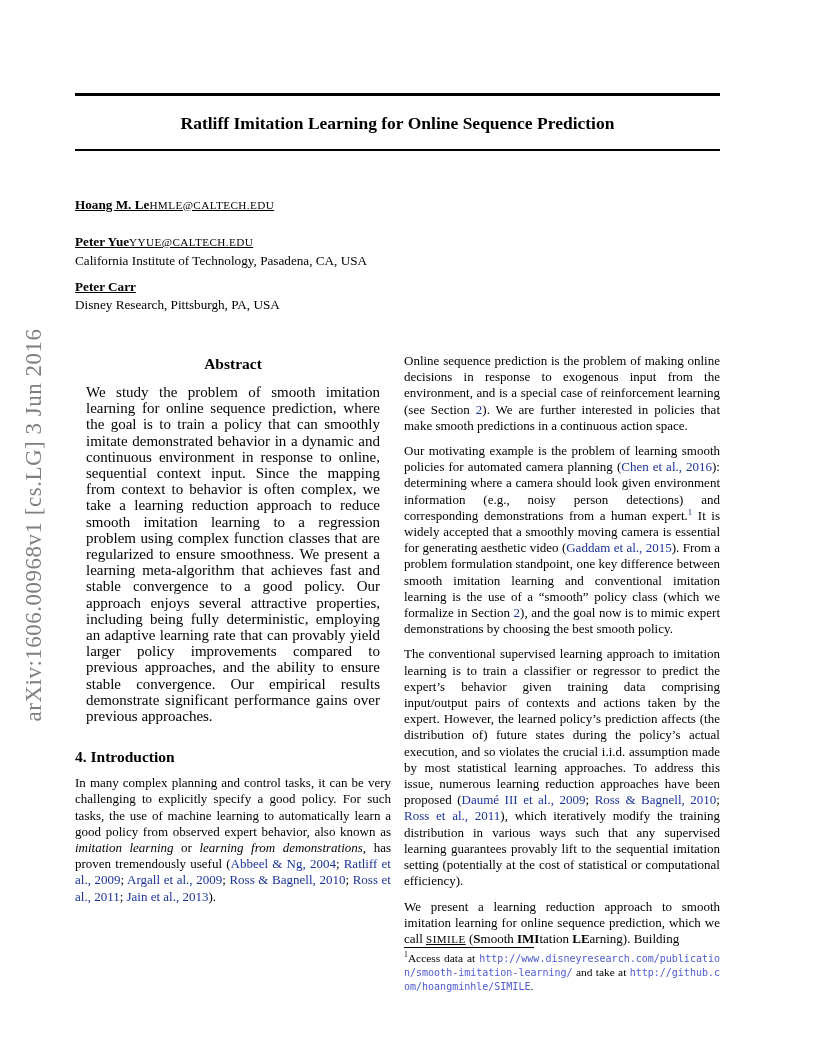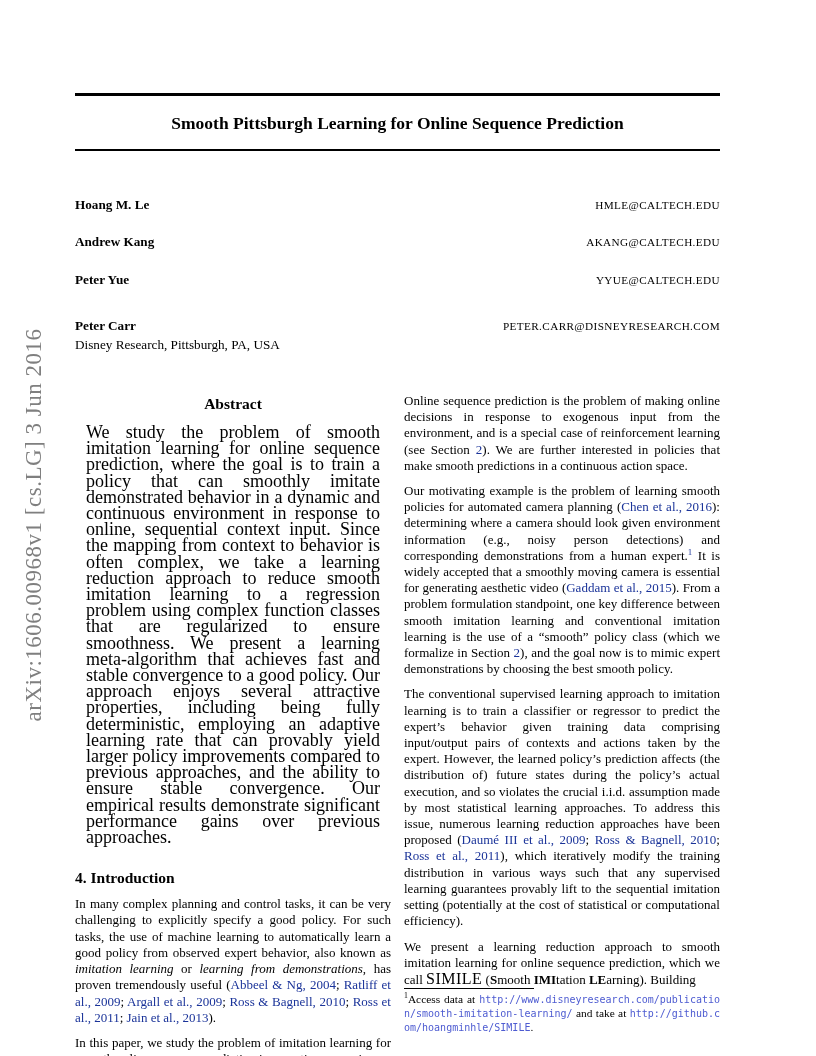--- a/index.html
+++ b/index.html
@@ -34,23 +34,23 @@
   .rule-bottom { height: 1.5px; }
   .paper-title {
     font-size: 17.5px;
     font-weight: bold;
     text-align: center;
     margin: 17px 0 15px 0;
   }
   .authors { margin-top: 26px; }
   .author-row {
     display: flex;
-    justify-content: space-between;
     align-items: baseline;
     line-height: 17.5px;
+    text-decoration: underline;
   }
   .author-name { font-weight: bold; font-size: 13.2px; }
   .author-email {
     font-size: 11.2px;
     letter-spacing: 0.4px;
     margin-top: 20px;
   }
   .affiliation { font-size: 13.2px; line-height: 17.5px; }
   .author-gap { height: 9px; }
   .columns {
@@ -67,21 +67,21 @@
   .abstract-heading {
     font-size: 15.5px;
     font-weight: bold;
     text-align: center;
     margin: 2px 0 11px 0;
   }
   .abstract-text {
     margin: 0;
     padding: 0 11px;
     text-align: justify;
-    font-size: 18px;
+    font-size: 15px;
     line-height: 16.2px;
   }
   .section-heading {
     font-size: 15.5px;
     font-weight: bold;
     margin: 24px 0 9px 0;
   }
   .para {
     margin: 0 0 9px 0;
     text-align: justify;
@@ -102,66 +102,61 @@
   .footnote-text.italic { font-style: italic; }
   .seg-cite { color: #1a3399; }
   .seg-url {
     color: #4d5bd1;
     font-family: "DejaVu Sans Mono", "Liberation Mono", monospace;
     font-size: 10px;
     word-break: break-all;
   }
   .seg-i { font-style: italic; }
   .seg-b { font-weight: bold; }
-  .seg-sc { letter-spacing: 0.5px; font-size: 16px; }
+  .seg-sc { letter-spacing: 0.5px; font-size: 11px; text-decoration: underline; }
   .seg-sup { font-size: 68%; vertical-align: super; line-height: 0; }
   .seg-supcite { font-size: 68%; vertical-align: super; line-height: 0; color: #1a3399; }
 </style>
 </head>
 <body>
 
 <div class="page">
 
   <div class="arxiv-strip">arXiv:1606.00968v1  [cs.LG]  3 Jun 2016</div>
 
   <div class="content">
 
     <hr class="rule rule-top">
-    <div class="paper-title">Smooth Pittsburgh Learning for Online Sequence Prediction</div>
+    <div class="paper-title">Ratliff Imitation Learning for Online Sequence Prediction</div>
     <hr class="rule rule-bottom">
 
     <div class="authors">
       <div class="author-row">
         <span class="author-name">Hoang M. Le</span>
         <span class="author-email">HMLE@CALTECH.EDU</span>
       </div>
       <div class="author-row">
-        <span class="author-name">Andrew Kang</span>
-        <span class="author-email">AKANG@CALTECH.EDU</span>
-      </div>
-      <div class="author-row">
         <span class="author-name">Peter Yue</span>
         <span class="author-email">YYUE@CALTECH.EDU</span>
       </div>
+      <div class="affiliation">California Institute of Technology, Pasadena, CA, USA</div>
       <div class="author-gap"></div>
       <div class="author-row">
         <span class="author-name">Peter Carr</span>
-        <span class="author-email">PETER.CARR@DISNEYRESEARCH.COM</span>
       </div>
       <div class="affiliation">Disney Research, Pittsburgh, PA, USA</div>
     </div>
 
     <div class="columns">
 
       <div class="col">
         <div class="abstract-heading">Abstract</div>
         <p class="abstract-text">We study the problem of smooth imitation learning for online sequence prediction, where the goal is to train a policy that can smoothly imitate demonstrated behavior in a dynamic and continuous environment in response to online, sequential context input. Since the mapping from context to behavior is often complex, we take a learning reduction approach to reduce smooth imitation learning to a regression problem using complex function classes that are regularized to ensure smoothness. We present a learning meta-algorithm that achieves fast and stable convergence to a good policy. Our approach enjoys several attractive properties, including being fully deterministic, employing an adaptive learning rate that can provably yield larger policy improvements compared to previous approaches, and the ability to ensure stable convergence. Our empirical results demonstrate significant performance gains over previous approaches.</p>
         <div class="section-heading">4. Introduction</div>
         <p class="para"><span>In many complex planning and control tasks, it can be very challenging to explicitly specify a good policy. For such tasks, the use of machine learning to automatically learn a good policy from observed expert behavior, also known as </span><span class="seg-i">imitation learning</span><span> or </span><span class="seg-i">learning from demonstrations</span><span>, has proven tremendously useful (</span><span class="seg-cite">Abbeel &amp; Ng, 2004</span><span>; </span><span class="seg-cite">Ratliff et al., 2009</span><span>; </span><span class="seg-cite">Argall et al., 2009</span><span>; </span><span class="seg-cite">Ross &amp; Bagnell, 2010</span><span>; </span><span class="seg-cite">Ross et al., 2011</span><span>; </span><span class="seg-cite">Jain et al., 2013</span><span>).</span></p>
-        <p class="para"><span>In this paper, we study the problem of imitation learning for smooth online sequence prediction in a continuous regime.</span></p>
       </div>
 
       <div class="col">
         <p class="para"><span>Online sequence prediction is the problem of making online decisions in response to exogenous input from the environment, and is a special case of reinforcement learning (see Section </span><span class="seg-cite">2</span><span>). We are further interested in policies that make smooth predictions in a continuous action space.</span></p>
         <p class="para"><span>Our motivating example is the problem of learning smooth policies for automated camera planning (</span><span class="seg-cite">Chen et al., 2016</span><span>): determining where a camera should look given environment information (e.g., noisy person detections) and corresponding demonstrations from a human expert.</span><span class="seg-supcite">1</span><span> It is widely accepted that a smoothly moving camera is essential for generating aesthetic video (</span><span class="seg-cite">Gaddam et al., 2015</span><span>). From a problem formulation standpoint, one key difference between smooth imitation learning and conventional imitation learning is the use of a “smooth” policy class (which we formalize in Section </span><span class="seg-cite">2</span><span>), and the goal now is to mimic expert demonstrations by choosing the best smooth policy.</span></p>
         <p class="para"><span>The conventional supervised learning approach to imitation learning is to train a classifier or regressor to predict the expert’s behavior given training data comprising input/output pairs of contexts and actions taken by the expert.  However, the learned policy’s prediction affects (the distribution of) future states during the policy’s actual execution, and so violates the crucial i.i.d. assumption made by most statistical learning approaches. To address this issue, numerous learning reduction approaches have been proposed (</span><span class="seg-cite">Daumé III et al., 2009</span><span>; </span><span class="seg-cite">Ross &amp; Bagnell, 2010</span><span>; </span><span class="seg-cite">Ross et al., 2011</span><span>), which iteratively modify the training distribution in various ways such that any supervised learning guarantees provably lift to the sequential imitation setting (potentially at the cost of statistical or computational efficiency).</span></p>
         <p class="para"><span>We present a learning reduction approach to smooth imitation learning for online sequence prediction, which we call </span><span class="seg-sc">SIMILE</span><span> (</span><span class="seg-b">S</span><span>mooth </span><span class="seg-b">IMI</span><span>tation </span><span class="seg-b">LE</span><span>arning).  Building</span></p>
         <div class="footnote-block">
           <hr class="footnote-rule right">
           <p class="footnote-text"><span class="seg-sup">1</span><span>Access data at </span><span class="seg-url">http://www.disneyresearch.com/publication/smooth-imitation-learning/</span><span> and take at </span><span class="seg-url">http://github.com/hoangminhle/SIMILE</span><span>.</span></p>

